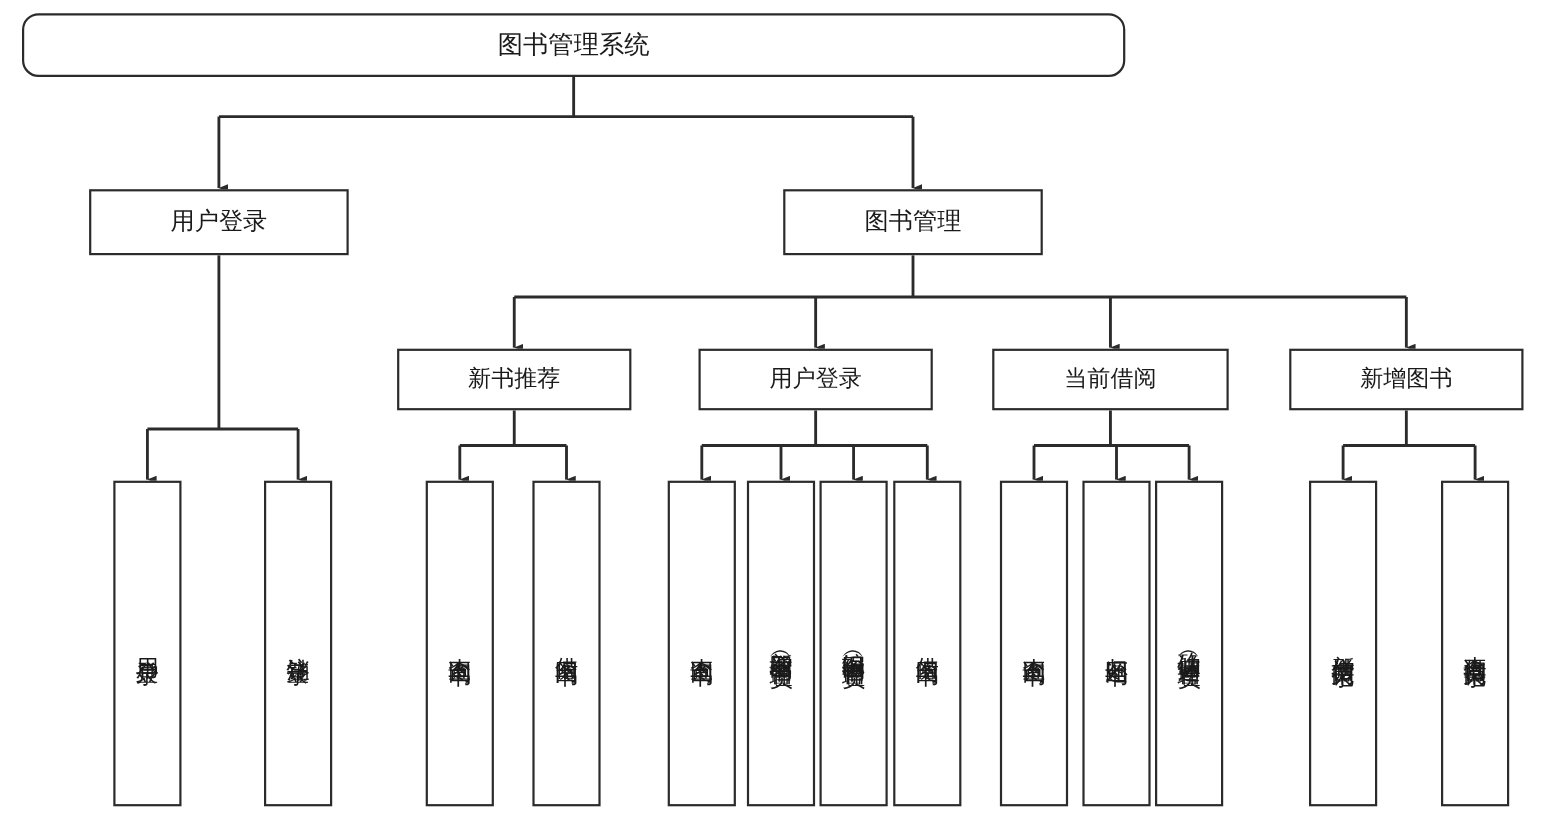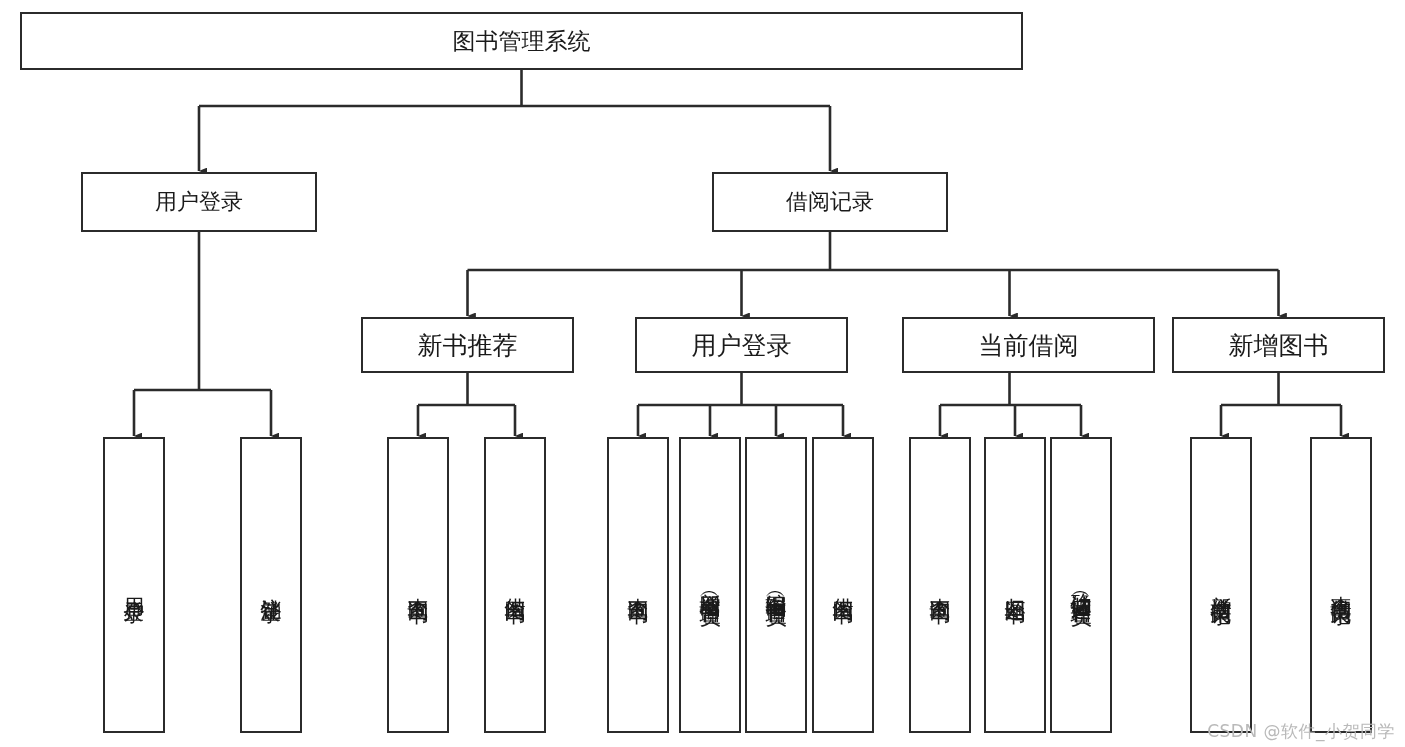--- a/index.html
+++ b/index.html
@@ -31,26 +31,27 @@
     box-sizing: border-box;
     background: #ffffff;
     border: 2.5px solid #2b2b2b;
     display: flex;
     align-items: center;
     justify-content: center;
     color: #1a1a1a;
   }
   .node.root {
     font-size: 23px;
+    border-radius: 15px;
   }
   .node.level2 {
     font-size: 22px;
   }
   .node.level3 {
-    font-size: 25px;
+    font-size: 21px;
   }
   .node.leaf {
     font-size: 21px;
     align-items: center;
     justify-content: center;
   }
   .node .label {
     line-height: 1.32;
     white-space: nowrap;
   }
@@ -122,29 +123,29 @@
   </svg>
 
   <div id="node-layer">
       <div class="node root" style="left: 20px; top: 12px; width: 1003px; height: 58px;">
         <span class="label">图书管理系统</span>
       </div>
       <div class="node level2" style="left: 81px; top: 172px; width: 236px; height: 60px;">
         <span class="label">用户登录</span>
       </div>
       <div class="node level2" style="left: 712px; top: 172px; width: 236px; height: 60px;">
-        <span class="label">借阅记录</span>
+        <span class="label">图书管理</span>
       </div>
       <div class="node level3" style="left: 361px; top: 317px; width: 213px; height: 56px;">
         <span class="label">新书推荐</span>
       </div>
       <div class="node level3" style="left: 635px; top: 317px; width: 213px; height: 56px;">
         <span class="label">用户登录</span>
       </div>
-      <div class="node level3" style="left: 902px; top: 317px; width: 253px; height: 56px;">
+      <div class="node level3" style="left: 902px; top: 317px; width: 215px; height: 56px;">
         <span class="label">当前借阅</span>
       </div>
       <div class="node level3" style="left: 1172px; top: 317px; width: 213px; height: 56px;">
         <span class="label">新增图书</span>
       </div>
       <div class="node leaf" style="left: 103px; top: 437px; width: 62px; height: 296px;">
         <span class="label">用户登录</span>
       </div>
       <div class="node leaf" style="left: 240px; top: 437px; width: 62px; height: 296px;">
         <span class="label">注销登录</span>
@@ -177,14 +178,13 @@
         <span class="label">确认归还（管理员）</span>
       </div>
       <div class="node leaf" style="left: 1190px; top: 437px; width: 62px; height: 296px;">
         <span class="label">新增借阅记录</span>
       </div>
       <div class="node leaf" style="left: 1310px; top: 437px; width: 62px; height: 296px;">
         <span class="label">查询借阅记录</span>
       </div>
     </div>
 
-  <div class="watermark">CSDN @软件_小贺同学</div>
 </div>
 
 </body></html>

